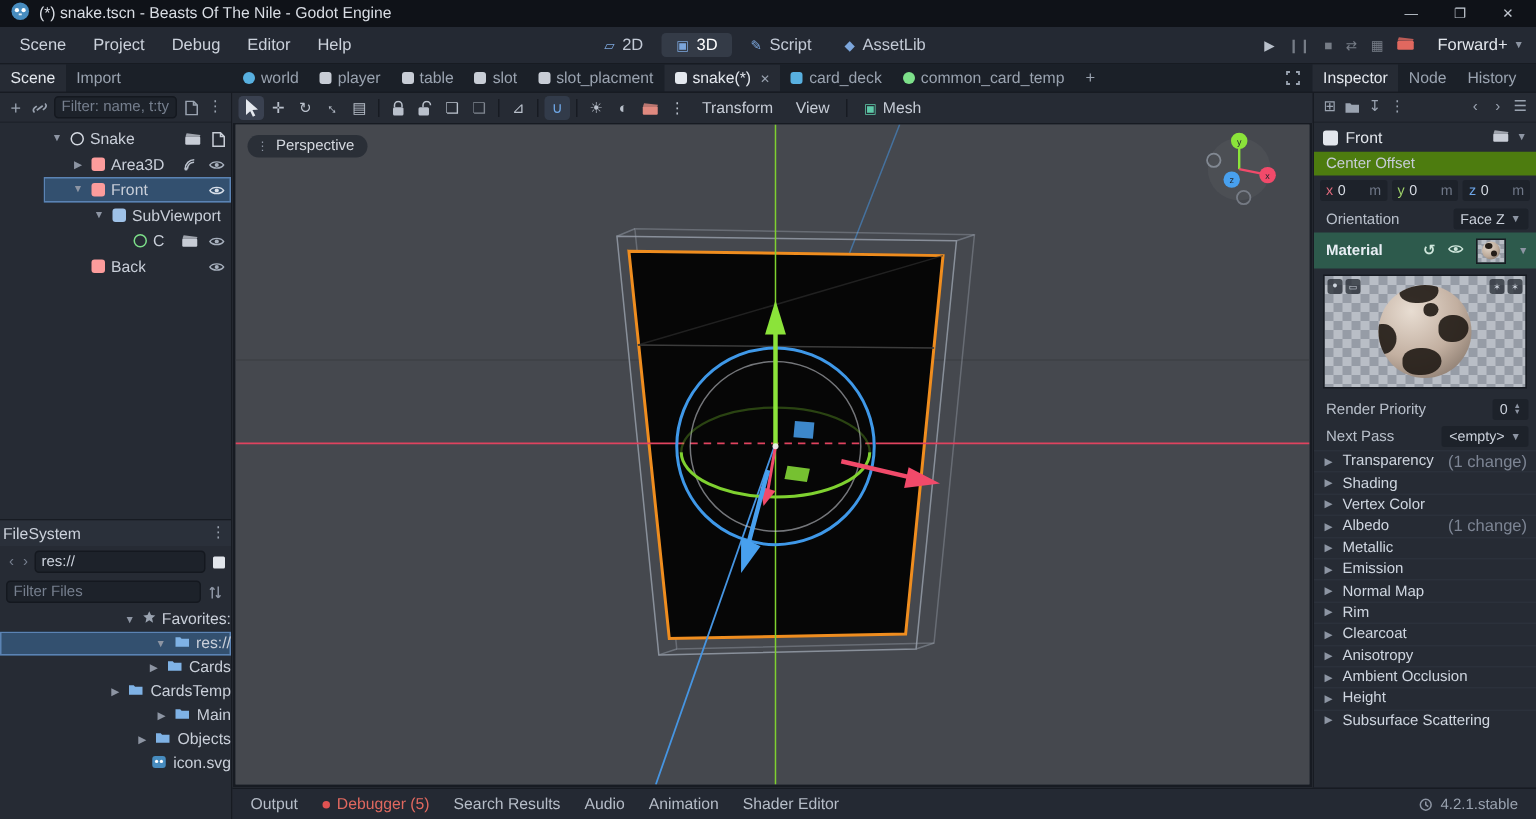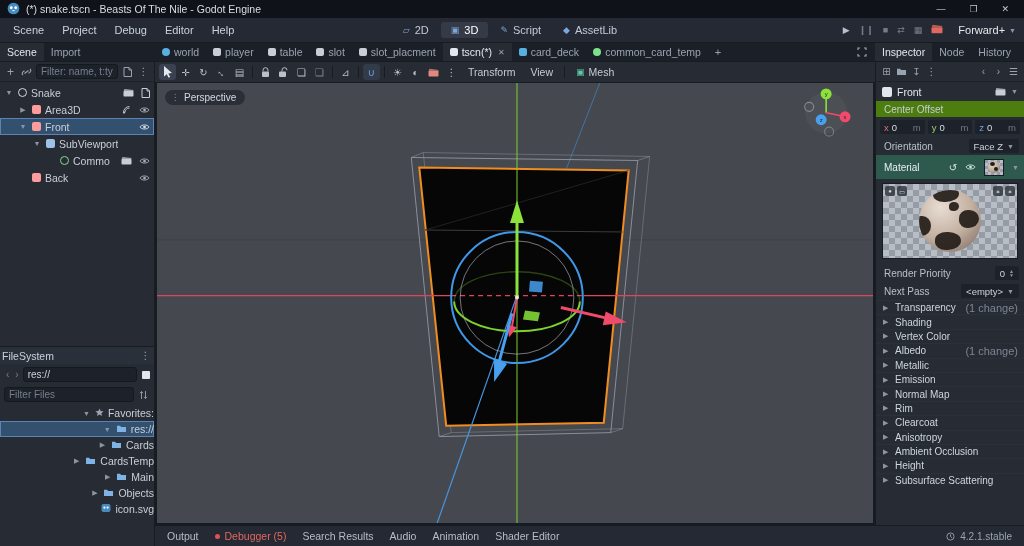--- a/index.html
+++ b/index.html
@@ -53,21 +53,21 @@
   .center { flex:1; min-width:0; display:flex; flex-direction:column; background:#262b34; }
   .inspector { width:149px; flex:none; background:#262b34; border-left:1px solid #171b22; display:flex; flex-direction:column; overflow:hidden; }
 
   
   .scene-panel { height:284px; flex:none; display:flex; flex-direction:column; }
   .dock-toolbar { height:20px; flex:none; display:flex; align-items:center; gap:3px; padding:0 4px; border-bottom:1px solid #1e232b; }
   .ic { color:#9aa3b0; font-size:10px; display:inline-flex; align-items:center; justify-content:center; min-width:13px; height:14px; }
   .ic.big { font-size:12px; }
   .flt { flex:1; min-width:0; height:15px; background:#1d222a; border:1px solid #14181f; border-radius:3px; color:#ccd2dc; font-size:10px; padding:0 4px; font-family:inherit; outline:none; }
   .flt::placeholder { color:#767f8e; }
-  .tree { flex:1; overflow:hidden; padding-top:2px; }
+  .tree { flex:1; overflow:hidden; padding-top:2px;padding-left:29px; }
   .trow { height:17px; display:flex; align-items:center; gap:4px; padding-right:4px; font-size:10.5px; color:#c9cfd9; }
   .trow .arr { width:10px; text-align:center; font-size:7px; color:#8d95a3; flex:none; }
   .trow .lbl { white-space:nowrap; overflow:hidden; }
   .trow .spacer { flex:1; }
   .trow.sel { background:#33506f; box-shadow:inset 0 0 0 1px #5b83b4; }
   .d0 { padding-left:4px; } .d1 { padding-left:18px; } .d2 { padding-left:32px; } .d3 { padding-left:46px; }
   .nico { width:9px; height:9px; border-radius:2px; flex:none; display:inline-block; }
   .nico.ring { background:transparent !important; border:1.5px solid currentColor; border-radius:50%; }
   .rico { display:inline-flex; align-items:center; flex:none; margin-left:3px; }
 
@@ -112,21 +112,21 @@
   .prop-head { height:16px; flex:none; background:#4d7c0f; display:flex; align-items:center; padding:0 8px; font-size:10px; color:#c6ccd6; }
   .vec3 { height:20px; flex:none; display:flex; gap:3px; align-items:center; padding:0 4px; }
   .vcell { flex:1; min-width:0; height:14px; background:#1d222a; border-radius:2px; display:flex; align-items:center; gap:3px; padding:0 4px; font-size:9.5px; }
   .vcell .u { color:#6f7787; margin-left:auto; }
   .vcell .val { color:#d6dbe3; }
   .vx { color:#e06a7d; } .vy { color:#9ed06a; } .vz { color:#6ea6e8; }
   .prop-row { height:18px; flex:none; display:flex; align-items:center; padding:0 5px 0 8px; gap:4px; }
   .prop-row .plabel { flex:1; font-size:10px; color:#b9c0cb; white-space:nowrap; overflow:hidden; }
   .vbox { background:#1d222a; border-radius:2px; height:14px; display:inline-flex; align-items:center; gap:4px; padding:0 5px; font-size:9.5px; color:#ccd2dc; }
   .stepper { display:inline-flex; flex-direction:column; line-height:4px; font-size:5px; color:#8d95a3; }
-  .mat-row { height:24px; flex:none; background:#2d5a4c; display:flex; align-items:center; gap:8px; padding:0 5px 0 8px; }
+  .mat-row { height:24px; flex:none; background:#2d5a4c; display:flex; align-items:center; gap:8px; padding:0 5px 0 8px;font-weight:bold; }
   .mat-row .plabel { flex:1; font-size:10px; color:#e8eef4; }
   .mat-row .rev { color:#cfe6dc; font-size:10px; }
   .thumb { width:20px; height:17px; border:1px solid #171b22; position:relative; overflow:hidden; flex:none;
            background-image:conic-gradient(#b9bec6 0 90deg,#969ca6 0 180deg,#b9bec6 0 270deg,#969ca6 0); background-size:6px 6px; }
   .thumb .ball { position:absolute; left:50%; top:50%; width:12px; height:12px; border-radius:50%; transform:translate(-50%,-50%);
            background:radial-gradient(circle at 35% 30%, #e3d8cd, #bdaa99 55%, #6e6158 100%); }
   .thumb .ball i { position:absolute; background:#241d18; border-radius:50%; display:block; }
   .mat-prev-wrap { flex:none; padding:4px 6px 5px; }
   .mat-prev { height:76px; border:1px solid #171b22; position:relative; overflow:hidden;
            background-image:conic-gradient(#b9bec6 0 90deg,#969ca6 0 180deg,#b9bec6 0 270deg,#969ca6 0); background-size:12px 12px; }
@@ -230,21 +230,21 @@
       <span class="tab">
           <span class="tico"></span>
           <span>slot</span>
         </span>
       <span class="tab">
           <span class="tico"></span>
           <span>slot_placment</span>
         </span>
       <span class="tab active">
           <span class="tico" style="background:#e4e8ee"></span>
-          <span>tscn(*)</span>
+          <span>snake(*)</span>
           <span class="tclose">✕</span>
         </span>
       <span class="tab">
           <span class="tico" style="background:#58b0e0"></span>
           <span>card_deck</span>
         </span>
       <span class="tab">
           <span class="tico round" style="background:#7de08a"></span>
           <span>common_card_temp</span>
         </span>

